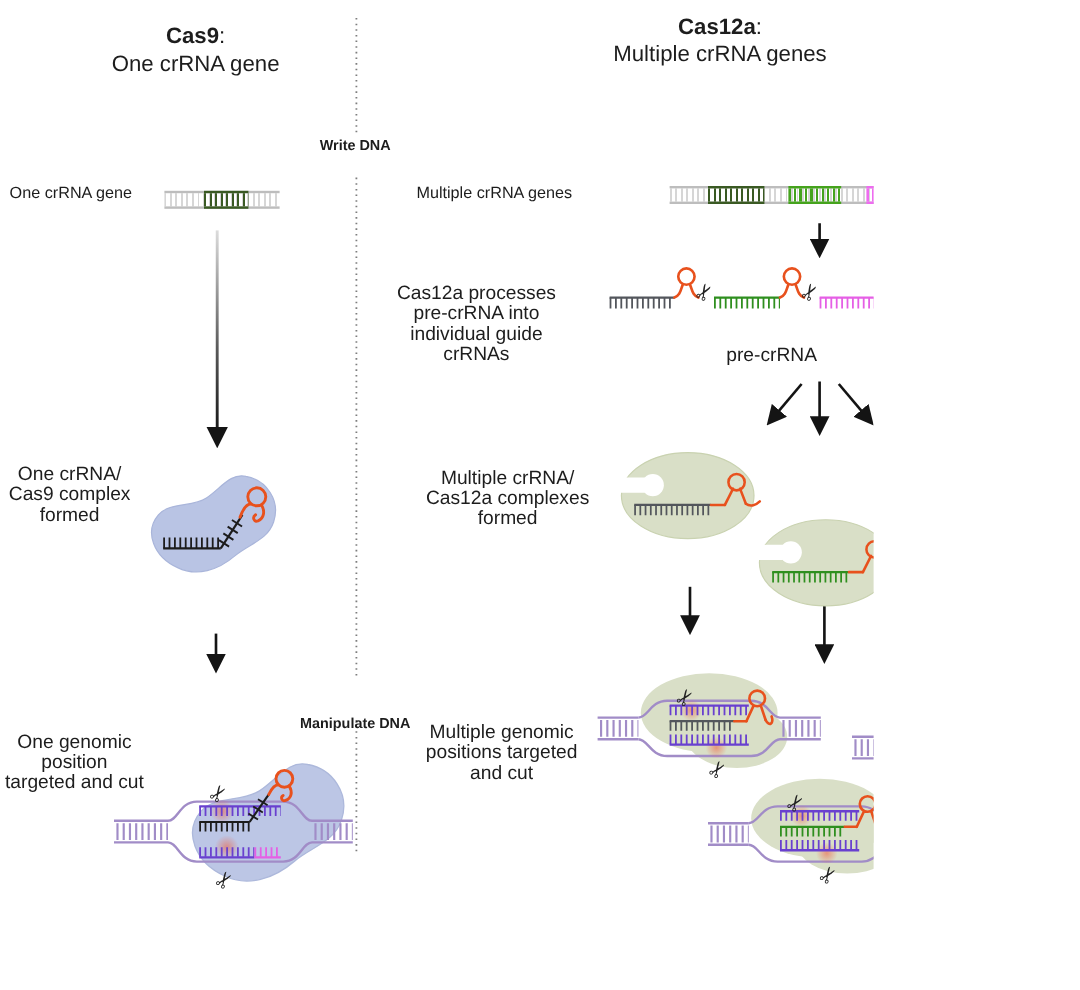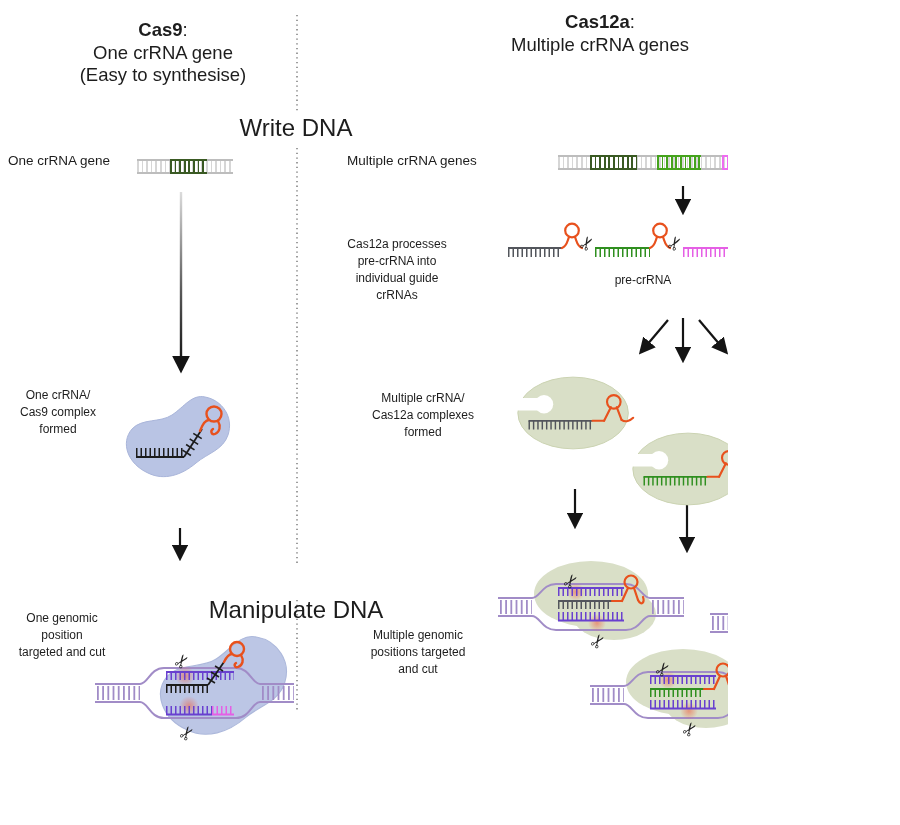--- a/index.html
+++ b/index.html
@@ -4,22 +4,22 @@
 <style>
   html,body{margin:0;padding:0;background:#fff;}
   #canvas{
     position:relative;width:728px;height:825px;background:#fff;overflow:hidden;
     font-family:"Liberation Sans","DejaVu Sans",sans-serif;color:var(--text,#1d1d1d);
   }
   .abs{position:absolute;}
   .ctr{transform:translateX(-50%);text-align:center;}
   .hdr{font-size:18.5px;line-height:22.5px;white-space:nowrap;}
   .hdr b{font-weight:bold;}
-  .section-heading{font-size:24px;font-weight:400;white-space:nowrap;}
-  .lbl{font-size:12px;line-height:17px;white-space:pre-line;text-align:center;}
+  .section-heading{font-size:12px;font-weight:700;white-space:nowrap;}
+  .lbl{font-size:16px;line-height:17px;white-space:pre-line;text-align:center;}
   .lbl-nowrap{font-size:13.5px;white-space:nowrap;}
   
   .ladder{
     position:absolute;height:11px;
     border-top:2px solid var(--rail_gray,#bdbdbd);
     border-bottom:2px solid var(--rail_gray,#bdbdbd);
     background:repeating-linear-gradient(90deg,var(--gene_gray,#d6d6d6) 0 1.6px,transparent 1.6px 4.6px);
   }
   .gene-seg{position:absolute;top:-2px;bottom:-2px;border-top:2px solid;border-bottom:2px solid;}
   .seg-dgreen{border-color:var(--gene_dark_green,#3a5a23);
@@ -79,21 +79,20 @@
       <line class="arrow" x1="699" y1="320" x2="726" y2="352"></line>
       <line class="arrow" x1="575" y1="489" x2="575" y2="526"></line>
       <line class="arrow" x1="687" y1="505" x2="687" y2="550"></line>
       <line class="arrow" x1="828" y1="489" x2="828" y2="526"></line>
     </g>
   </svg>
 
   <div class="abs hdr ctr" style="left:163px;top:19px">
     <div><b>Cas9</b><span>:</span></div>
     <div>One crRNA gene</div>
-    <div>(Easy to synthesise)</div>
   </div>
   <div class="abs hdr ctr" style="left:600px;top:11px">
     <div><b>Cas12a</b><span>:</span></div>
     <div>Multiple crRNA genes</div>
   </div>
 
   <div class="abs section-heading ctr" style="left:296px;top:114px">Write DNA</div>
   <div class="abs section-heading ctr" style="left:296px;top:596px">Manipulate DNA</div>
 
   <div class="abs lbl-nowrap" style="left:8px;top:153px">One crRNA gene</div>
@@ -133,21 +132,21 @@
       <line class="s-magenta" x1="183" y1="32" x2="238" y2="32" stroke-width="1.8"></line>
       <line class="s-magenta" x1="183" y1="36.5" x2="238" y2="36.5" stroke-width="9" stroke-dasharray="1.5 3"></line>
     </g>
     <g>
       <path class="s-orange" d="M238 32 C243 30 243 26 245 21" stroke-width="2.2"></path>
       <circle class="s-orange" cx="248" cy="14.5" r="6.8" stroke-width="2.2"></circle>
       <path class="s-orange" d="M251 21 C253 26 253 30 258 32" stroke-width="2.2"></path>
     </g>
     <text class="scissor" x="263" y="33" text-anchor="middle" transform="rotate(-60 263 28)">✂</text>
   </svg>
-  <div class="abs lbl ctr" style="left:643px;top:272px">pre-crRNA</div>
+  <div class="abs lbl ctr" style="left:643px;top:288px">pre-crRNA</div>
 
   <svg class="abs" style="left:782px;top:218px" width="106" height="72" viewBox="0 0 106 72">
     <ellipse class="f-sage" cx="54" cy="36" rx="50" ry="33" stroke="#c9d2b0" stroke-width="1"></ellipse>
     <circle class="f-white" cx="25" cy="38" r="10"></circle>
     <rect class="f-white" x="-4" y="31" width="28" height="14" rx="7"></rect>
   </svg>
   <div class="abs lbl ctr" style="left:838px;top:283px">Cas12a</div>
 
   <div class="abs lbl ctr" style="left:397px;top:236px">Cas12a processes
 pre-crRNA into
@@ -226,21 +225,21 @@
       <path class="s-orange" d="M94 48 L101 34" stroke-width="2.2"></path>
       <circle class="s-orange" cx="104" cy="28.5" r="7" stroke-width="2.2"></circle>
       <path class="s-orange" d="M107 34 L112 47" stroke-width="2.2"></path>
       <path class="s-orange" d="M112 47 C116 50 121 48 124 45" stroke-width="2.2"></path>
     </g>
   </svg>
 
   <div class="abs lbl ctr" style="left:62px;top:610px">One genomic
 position
 targeted and cut</div>
-  <div class="abs lbl ctr" style="left:418px;top:627px">Multiple genomic
+  <div class="abs lbl ctr" style="left:418px;top:602px">Multiple genomic
 positions targeted
 and cut</div>
 
   <svg class="abs" style="left:88px;top:618px" width="210" height="130" viewBox="0 0 210 130">
     <path class="f-blue" d="M93 14 C110 17 122 34 116 52 C111 67 96 70 84 80 C70 92 52 98 36 90 C16 81 8 60 20 46 C30 35 48 40 60 32 C72 24 80 11 93 14 Z" transform="translate(55,2) scale(1.22)" stroke="#a9b5da" stroke-width="0.9" opacity="0.95"></path>
     <g>
       <line class="s-purple" x1="7" y1="66" x2="52" y2="66" stroke-width="2"></line>
       <line class="s-purple" x1="7" y1="84" x2="52" y2="84" stroke-width="2"></line>
       <line class="s-purple" x1="9" y1="75" x2="52" y2="75" stroke-width="14" stroke-dasharray="1.8 3.4"></line>
       <path class="s-purple" d="M52 66 C60 66 62 50 76 50 L148 50 C162 50 164 66 172 66" stroke-width="2"></path>

